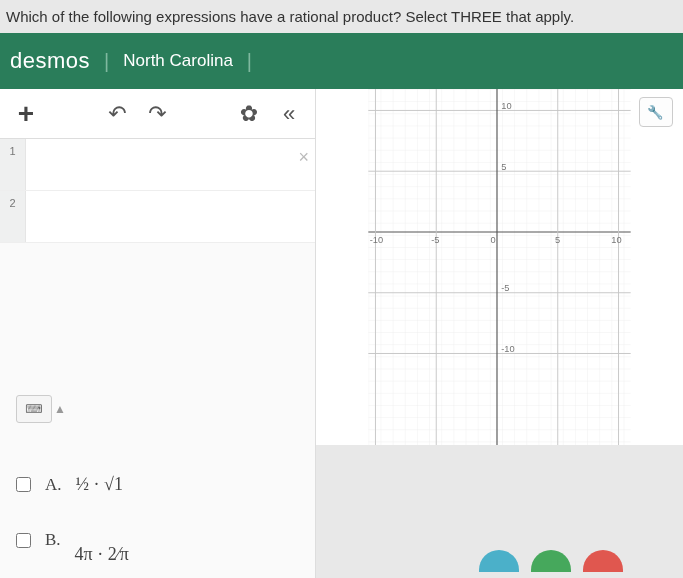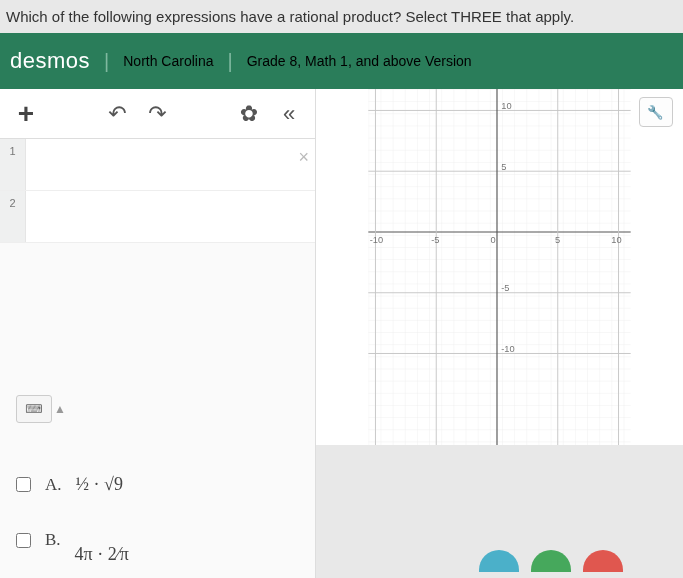--- a/index.html
+++ b/index.html
@@ -1,21 +1,21 @@
 <!DOCTYPE html>
 <html><head>
 <meta charset="utf-8">
 <style>
 * { box-sizing: border-box; margin: 0; padding: 0; }
 body { font-family: Arial, sans-serif; background: #e8e8e8; width: 683px; height: 578px; overflow: hidden; }
 .question-bar { padding: 8px 6px; font-size: 15px; color: #333; background: #e8e8e8; border-radius: 13px; }
 .header { background: #2a7d5a; color: #fff; display: flex; align-items: center; height: 56px; padding: 0 10px; font-size: 15px; }
 .brand { font-family: Arial; font-size: 22px; letter-spacing: 0.5px; }
 .header-sep { margin: 0 14px; color: #7fb89f; font-size: 20px; }
-.header-text { color: #000000; font-size: 14px; }
+.header-text { color: #ffffff; font-size: 17px; }
 .main { display: flex; }
 .left-panel { width: 316px; background: #fafafa; border-right: 1px solid #ddd; }
 .toolbar { display: flex; align-items: center; height: 50px; border-bottom: 1px solid #ddd; background: #fff; padding: 0 8px; gap: 4px; }
 .tool-btn { width: 36px; height: 36px; border: none; background: transparent; font-size: 22px; color: #555; cursor: pointer; display: flex; align-items: center; justify-content: center; }
 .spacer { flex: 1; }
 .expr-list { }
 .expr-row { display: flex; align-items: stretch; border-bottom: 1px solid #eee; min-height: 52px; background: #fff; }
 .expr-num { width: 26px; background: #eff0f0; text-align: center; font-size: 11px; color: #777; padding-top: 6px; border-right: 1px solid #e5e5e5; }
 .expr-input { flex: 1; }
 .expr-cell { position: relative; }
@@ -39,21 +39,20 @@
 </head>
 <body>
 
 <div class="question-bar">Which of the following expressions have a rational product?  Select THREE that apply.</div>
 
 <div class="header">
   <span class="brand">desmos</span>
   <span class="header-sep">|</span>
   <span class="header-text">North Carolina</span>
   <span class="header-sep">|</span>
-  <span class="header-text">Grade 8, Math 1, and above Version</span>
 </div>
 
 <div class="main">
   <div class="left-panel" style="position:relative; height:498px;">
     <div class="toolbar">
       <button class="tool-btn" style="font-size:28px;font-weight:bold;color:#444;">+</button>
       <span class="spacer"></span>
       <button class="tool-btn">↶</button>
       <button class="tool-btn">↷</button>
       <span class="spacer"></span>
@@ -72,21 +71,21 @@
       </div>
     </div>
     <div class="kb-row">
       <button class="kb-btn">⌨</button>
       <span class="collapse-arrow">▲</span>
     </div>
     <div class="answers">
       <div class="answer">
         <input type="checkbox" style="">
         <span class="answer-label">A.</span>
-        <span class="answer-label" style="font-size:18px;">½ · √9</span>
+        <span class="answer-label" style="font-size:18px;">½ · √1</span>
       </div>
       <div class="answer">
         <input type="checkbox" style="">
         <span class="answer-label">B.</span>
         <span class="answer-label" style="font-size:18px;margin-top:29px;">4π · 2⁄π</span>
       </div>
     </div>
   </div>
 
   <div class="graph-panel" style="height:356px;">

